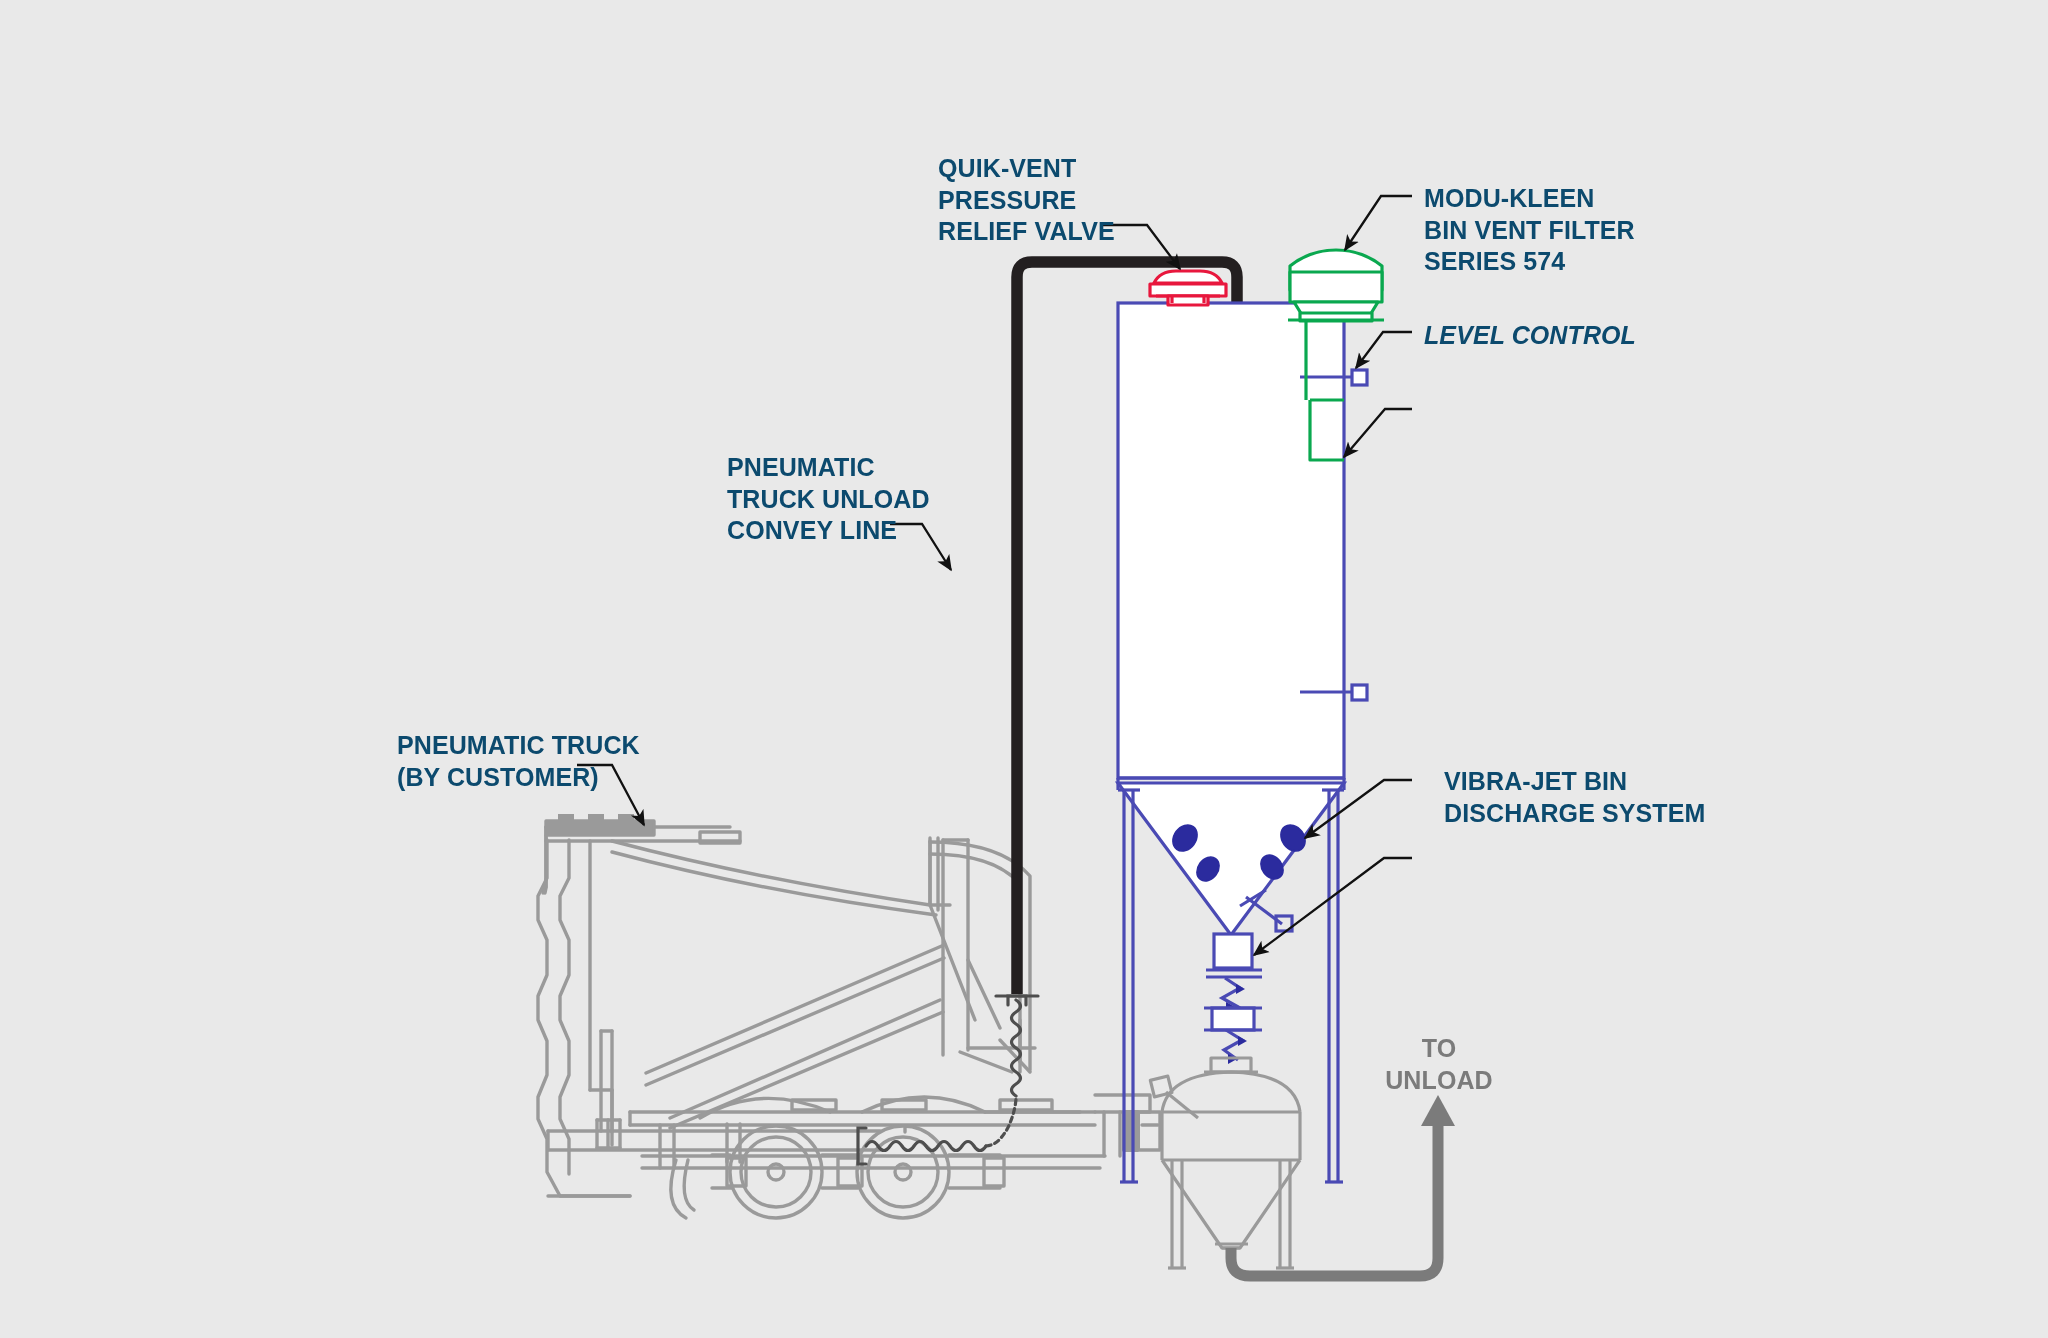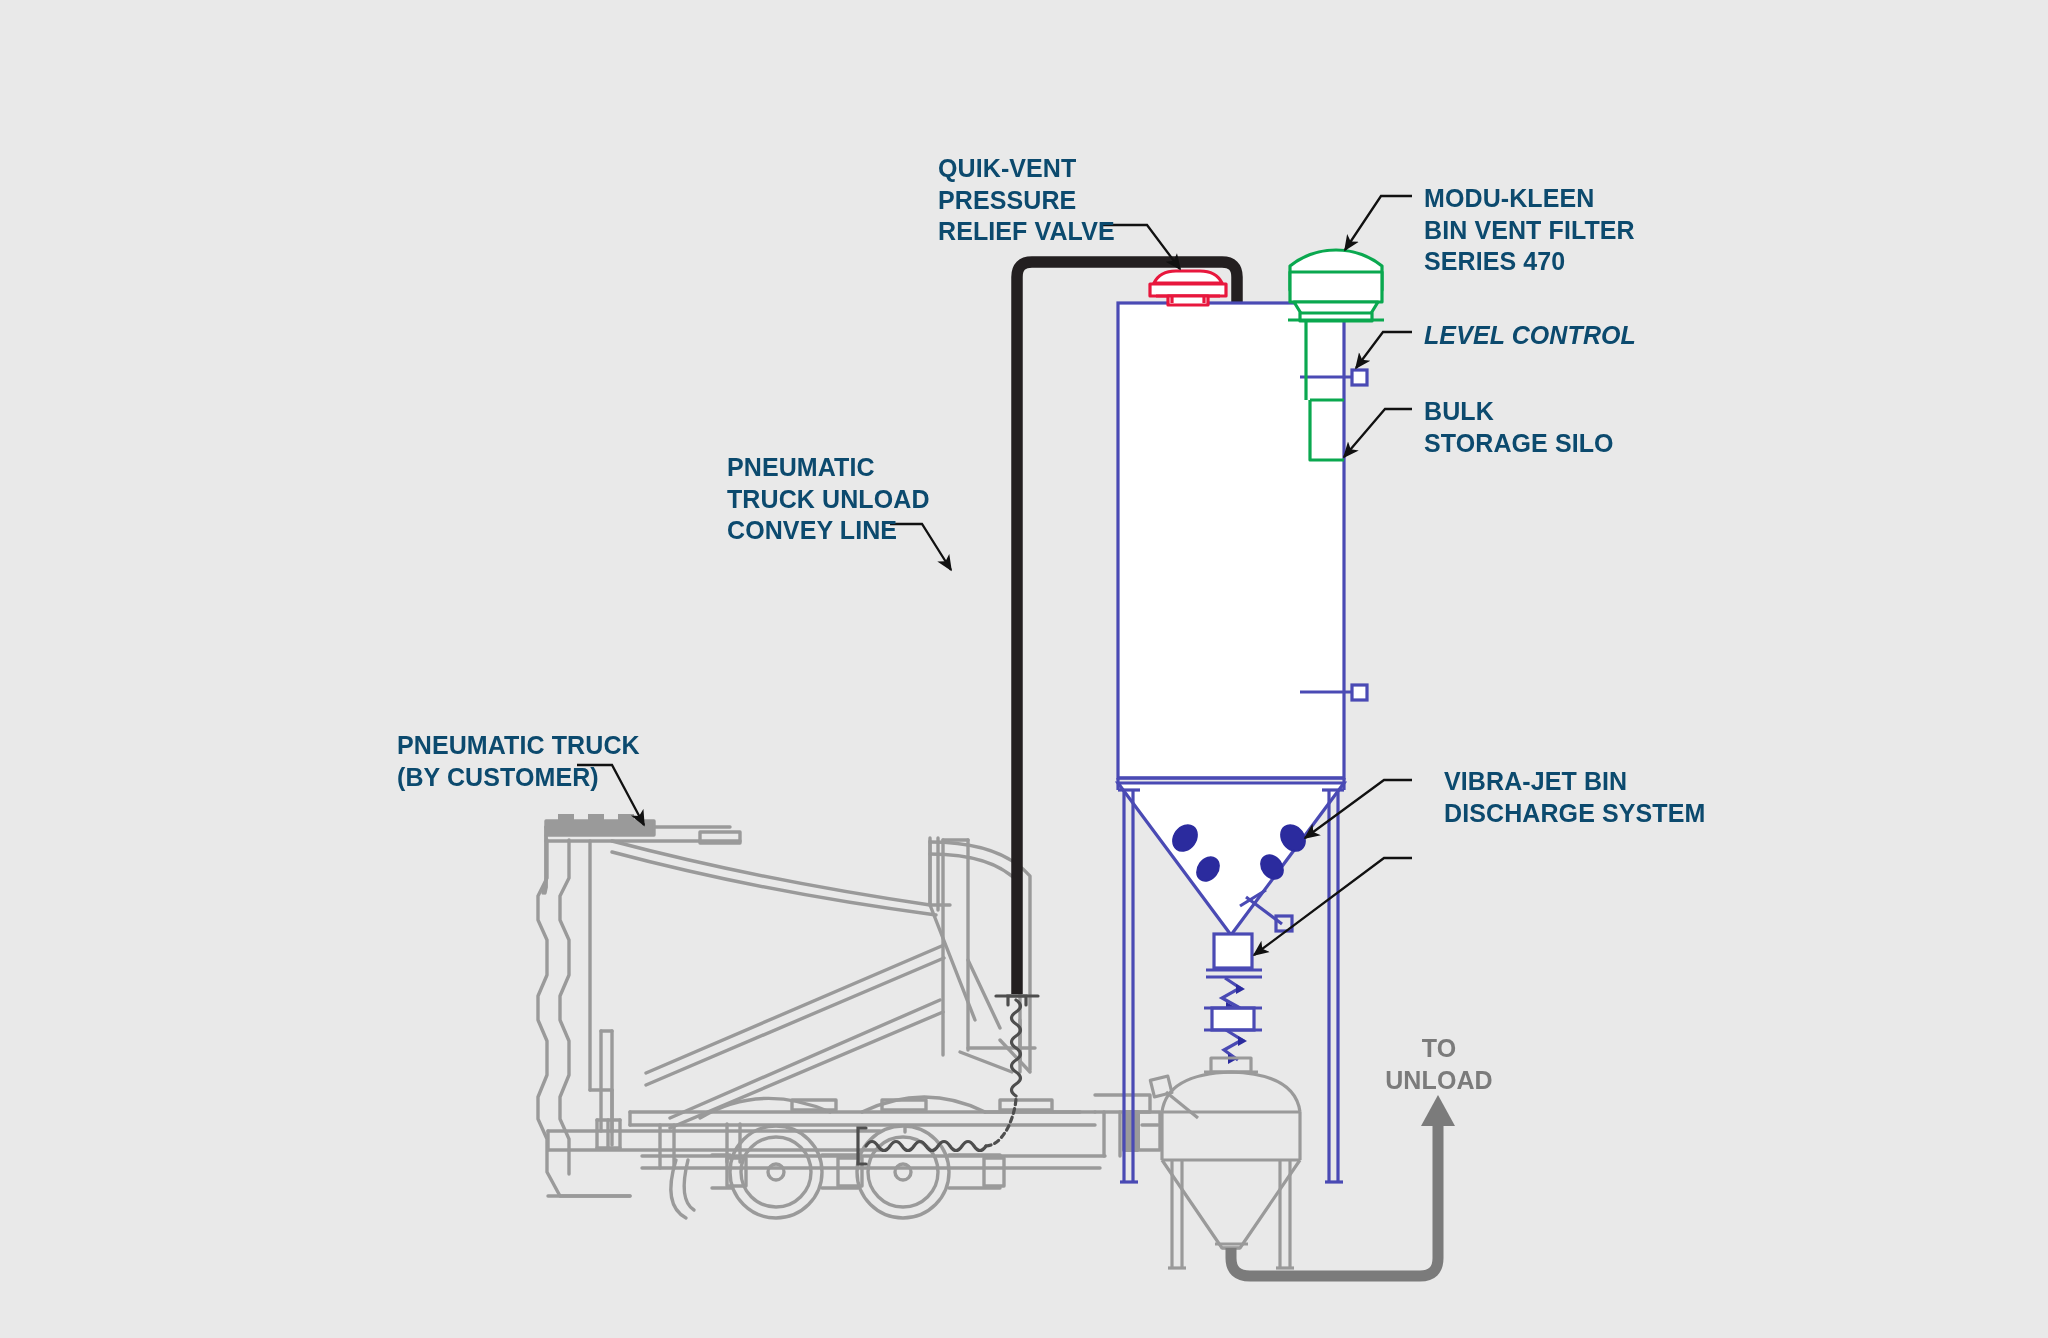--- a/index.html
+++ b/index.html
@@ -417,26 +417,24 @@
       <path d="M 1412 858 L 1384 858 L 1254 955" marker-end="url(#arrowFill)"></path>
     </g>
   </svg>
 
   <div class="lbl" style="left:938px; top:153px;">QUIK-VENT
 PRESSURE
 RELIEF VALVE</div>
 
   <div class="lbl right" style="left:1424px; top:183px;">MODU-KLEEN
 BIN VENT FILTER
-SERIES 470</div>
+SERIES 574</div>
 
   <div class="lbl right" style="left:1424px; top:320px;font-style:italic;">LEVEL CONTROL</div>
 
-  <div class="lbl right" style="left:1424px; top:396px;">BULK
-STORAGE SILO</div>
 
   <div class="lbl" style="left:727px; top:452px;">PNEUMATIC
 TRUCK UNLOAD
 CONVEY LINE</div>
 
   <div class="lbl" style="left:397px; top:730px;">PNEUMATIC TRUCK
 (BY CUSTOMER)</div>
 
   <div class="lbl right" style="left:1424px; top:766px;margin-left:20px;">VIBRA-JET BIN
 DISCHARGE SYSTEM</div>

